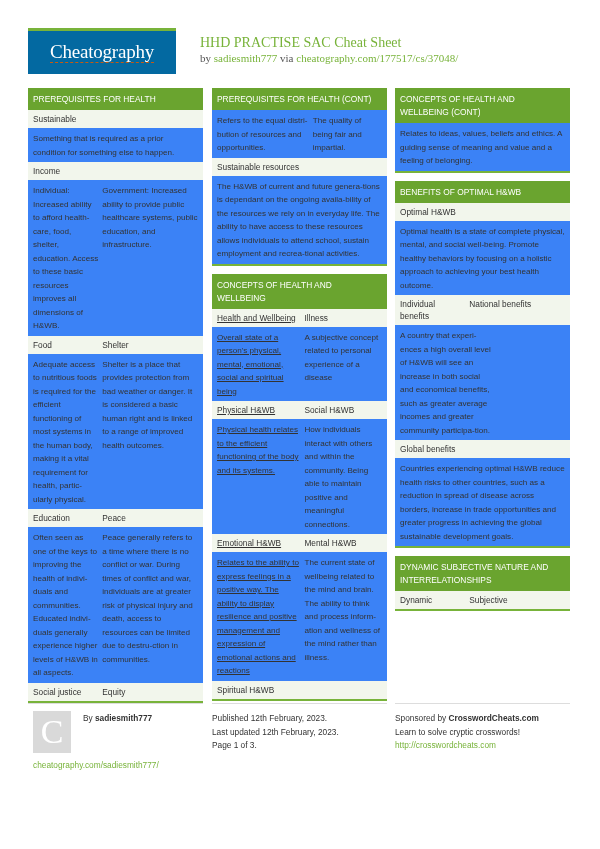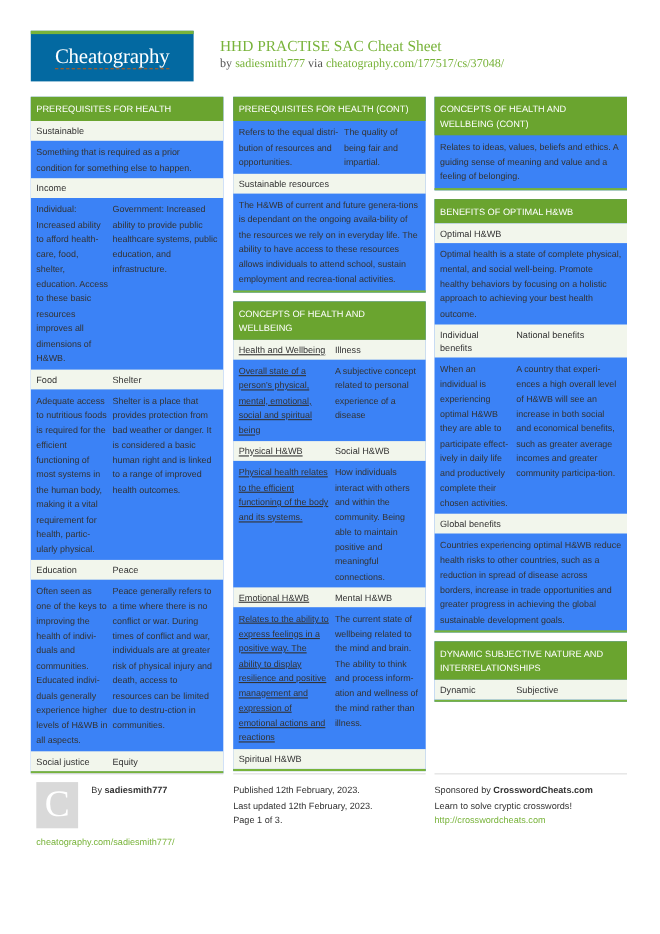--- a/index.html
+++ b/index.html
@@ -134,21 +134,20 @@
   </div>
   <div class="box">
     <div class="box-h">BENEFITS OF OPTIMAL H&amp;WB</div>
     <div class="sub">Optimal H&amp;WB</div>
     <div class="body">Optimal health is a state of complete physical, mental, and social well-being. Promote healthy behaviors by focusing on a holistic approach to achieving your best health outcome.</div>
     <div class="sub row2 w45">
         <div>Individual benefits</div>
         <div>National benefits</div>
       </div>
     <div class="body row2 w45">
-        <div>When an individual is experiencing optimal H&amp;WB they are able to participate effect-ively in daily life and productively complete their chosen activities.</div>
         <div>A country that experi-ences a high overall level of H&amp;WB will see an increase in both social and economical benefits, such as greater average incomes and greater community participa-tion.</div>
       </div>
     <div class="sub">Global benefits</div>
     <div class="body">Countries experiencing optimal H&amp;WB reduce health risks to other countries, such as a reduction in spread of disease across borders, increase in trade opportunities and greater progress in achieving the global sustainable development goals.</div>
   </div>
   <div class="box">
     <div class="box-h">DYNAMIC SUBJECTIVE NATURE AND INTERRELATIONSHIPS</div>
     <div class="sub row2 w45">
         <div>Dynamic</div>
         <div>Subjective</div>

